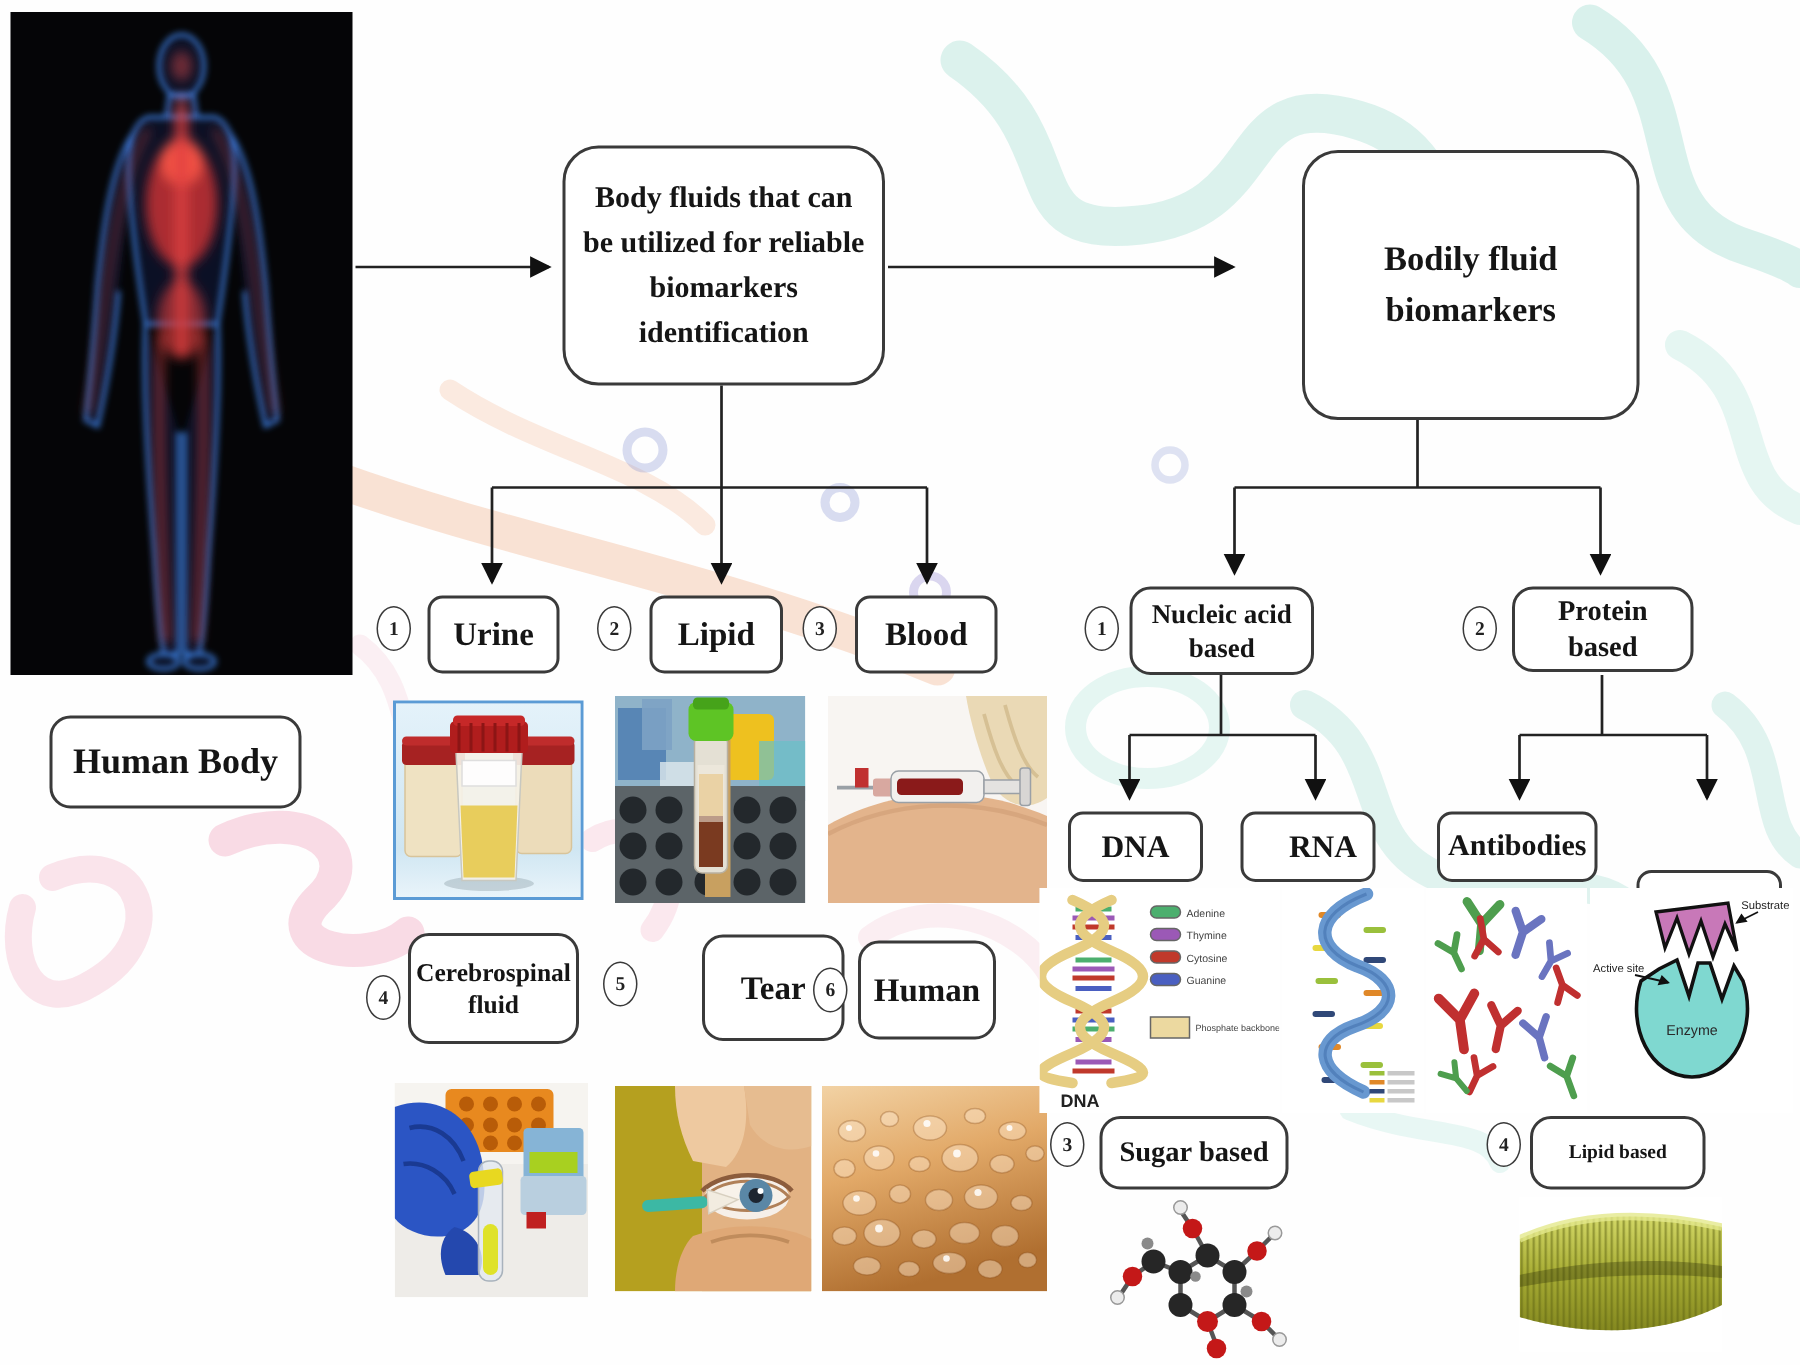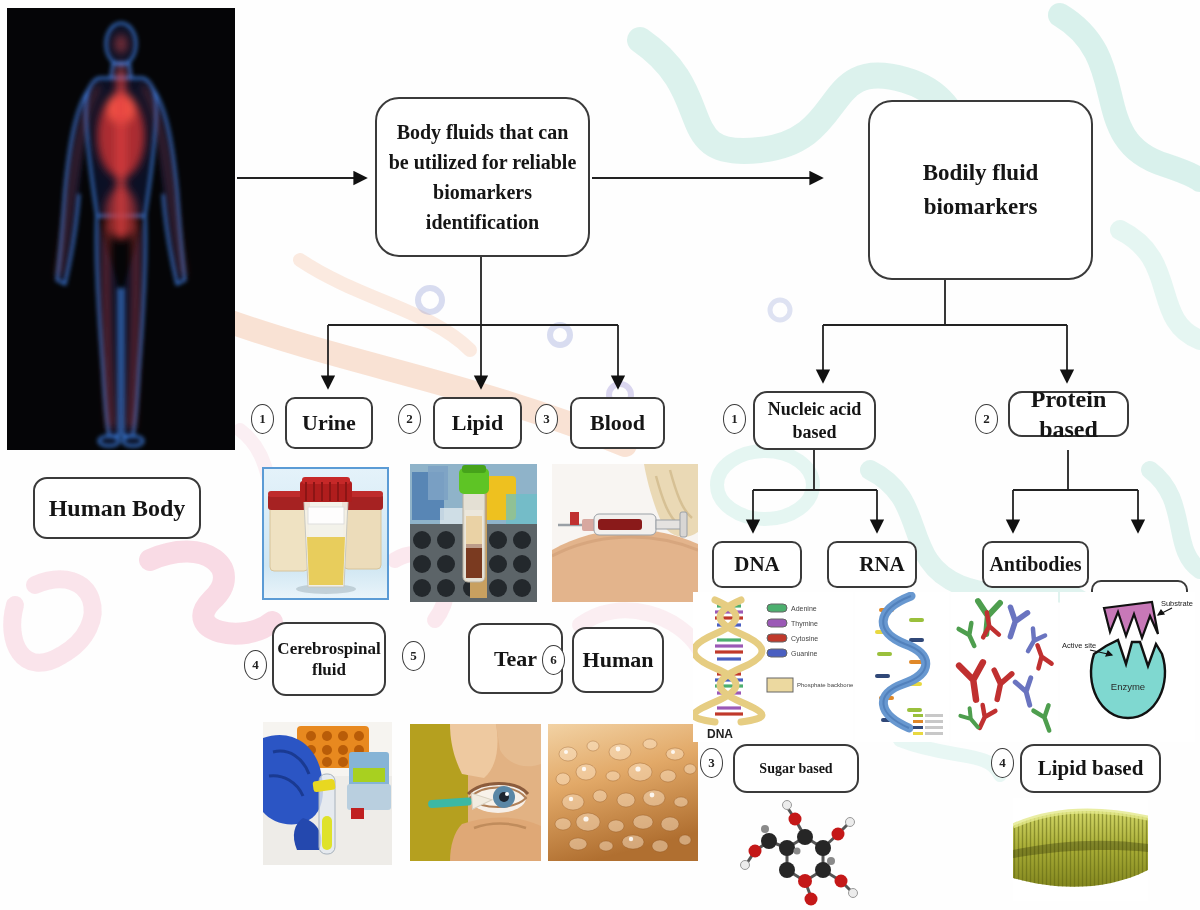--- a/index.html
+++ b/index.html
@@ -370,25 +370,25 @@
           <circle cx="125" cy="28" r="2"></circle>
           <circle cx="23" cy="75" r="2.2"></circle>
       </g>
     </svg>
   </div>
 
   <div class="num" style="left:723px;top:404px;">1</div>
   <div class="rbox" style="left:753px;top:391px;width:123px;height:59px;font-size:18px;padding:16px 6px;">Nucleic acid based</div>
 
   <div class="num" style="left:975px;top:404px;">2</div>
-  <div class="rbox" style="left:1008px;top:391px;width:121px;height:46px;font-size:24px;padding:0 18px;">Protein based</div>
+  <div class="rbox" style="left:1008px;top:391px;width:121px;height:57px;font-size:19px;padding:0 18px;">Protein based</div>
 
   <div class="rbox" style="left:712px;top:541px;width:90px;height:47px;font-size:21px;border-radius:10px;">DNA</div>
   <div class="rbox" style="left:827px;top:541px;width:90px;height:47px;font-size:21px;border-radius:10px;padding-left:20px;">RNA</div>
-  <div class="rbox" style="left:958px;top:541px;width:107px;height:47px;font-size:20px;border-radius:10px;margin-left:24px;">Antibodies</div>
+  <div class="rbox" style="left:958px;top:541px;width:107px;height:47px;font-size:20px;border-radius:10px;">Antibodies</div>
   <div class="rbox" style="left:1091px;top:541px;width:97px;height:47px;font-size:20px;border-radius:10px;margin-top:39px;">Enzymes</div>
 
   <div class="img" style="left:693px;top:592px;width:160px;height:150px;">
     <svg width="160" height="150" viewBox="0 0 160 150">
       <rect width="160" height="150" fill="#fff"></rect>
 
       <g stroke-width="3.2">
         <line x1="24" y1="14" x2="48" y2="14" stroke="#4caf6e"></line>
           <line x1="22" y1="20" x2="50" y2="20" stroke="#9b59b6"></line>
         <line x1="22" y1="26" x2="50" y2="26" stroke="#c0392b"></line>
@@ -514,21 +514,21 @@
           <path d="M98,23 l6,-1 l-3,-4 z" fill="#111"></path>
         <path d="M30,58 L52,63"></path>
           <path d="M52,63 l-6,1 l2,-5 z" fill="#111"></path>
       </g>
       <text x="133" y="14" text-anchor="end" font-size="7.5" fill="#222" font-family="Liberation Sans, sans-serif">Substrate</text>
       <text x="2" y="56" font-size="7.5" fill="#222" font-family="Liberation Sans, sans-serif">Active site</text>
     </svg>
   </div>
 
   <div class="num" style="left:700px;top:748px;">3</div>
-  <div class="rbox" style="left:733px;top:744px;width:126px;height:49px;font-size:14px;">Sugar based</div>
+  <div class="rbox" style="left:733px;top:744px;width:126px;height:49px;font-size:19px;">Sugar based</div>
 
   <div class="img" style="left:735px;top:793px;width:135px;height:115px;background:transparent;">
     <svg width="135" height="115" viewBox="0 0 135 115">
       <g stroke="#555" stroke-width="3">
         <line x1="52" y1="55" x2="70" y2="44"></line>
           <line x1="70" y1="44" x2="88" y2="55"></line>
         <line x1="88" y1="55" x2="88" y2="77"></line>
           <line x1="88" y1="77" x2="70" y2="88"></line>
         <line x1="70" y1="88" x2="52" y2="77"></line>
           <line x1="52" y1="77" x2="52" y2="55"></line>
@@ -561,21 +561,21 @@
         <circle cx="118" cy="100" r="4.5" fill="#ececec" stroke="#999"></circle>
           <circle cx="10" cy="72" r="4.5" fill="#ececec" stroke="#999"></circle>
         <circle cx="30" cy="36" r="4" fill="#8a8a8a"></circle>
           <circle cx="96" cy="68" r="4" fill="#8a8a8a"></circle>
         <circle cx="62" cy="58" r="3.5" fill="#8a8a8a"></circle>
       </g>
     </svg>
   </div>
 
   <div class="num" style="left:991px;top:748px;">4</div>
-  <div class="rbox" style="left:1020px;top:744px;width:141px;height:49px;font-size:21px;">Lipid based</div>
+  <div class="rbox" style="left:1020px;top:744px;width:117px;height:49px;font-size:13px;">Lipid based</div>
 
   <div class="img" style="left:1013px;top:798px;width:135px;height:103px;">
     <svg width="135" height="103" viewBox="0 0 135 103">
       <defs>
         <linearGradient id="lip" x1="0" y1="0" x2="0" y2="1">
           <stop offset="0" stop-color="#d3d867"></stop>
             <stop offset="0.5" stop-color="#a8ad35"></stop>
             <stop offset="1" stop-color="#84881f"></stop>
         </linearGradient>
         <pattern id="lippat" width="4" height="8" patternUnits="userSpaceOnUse">

